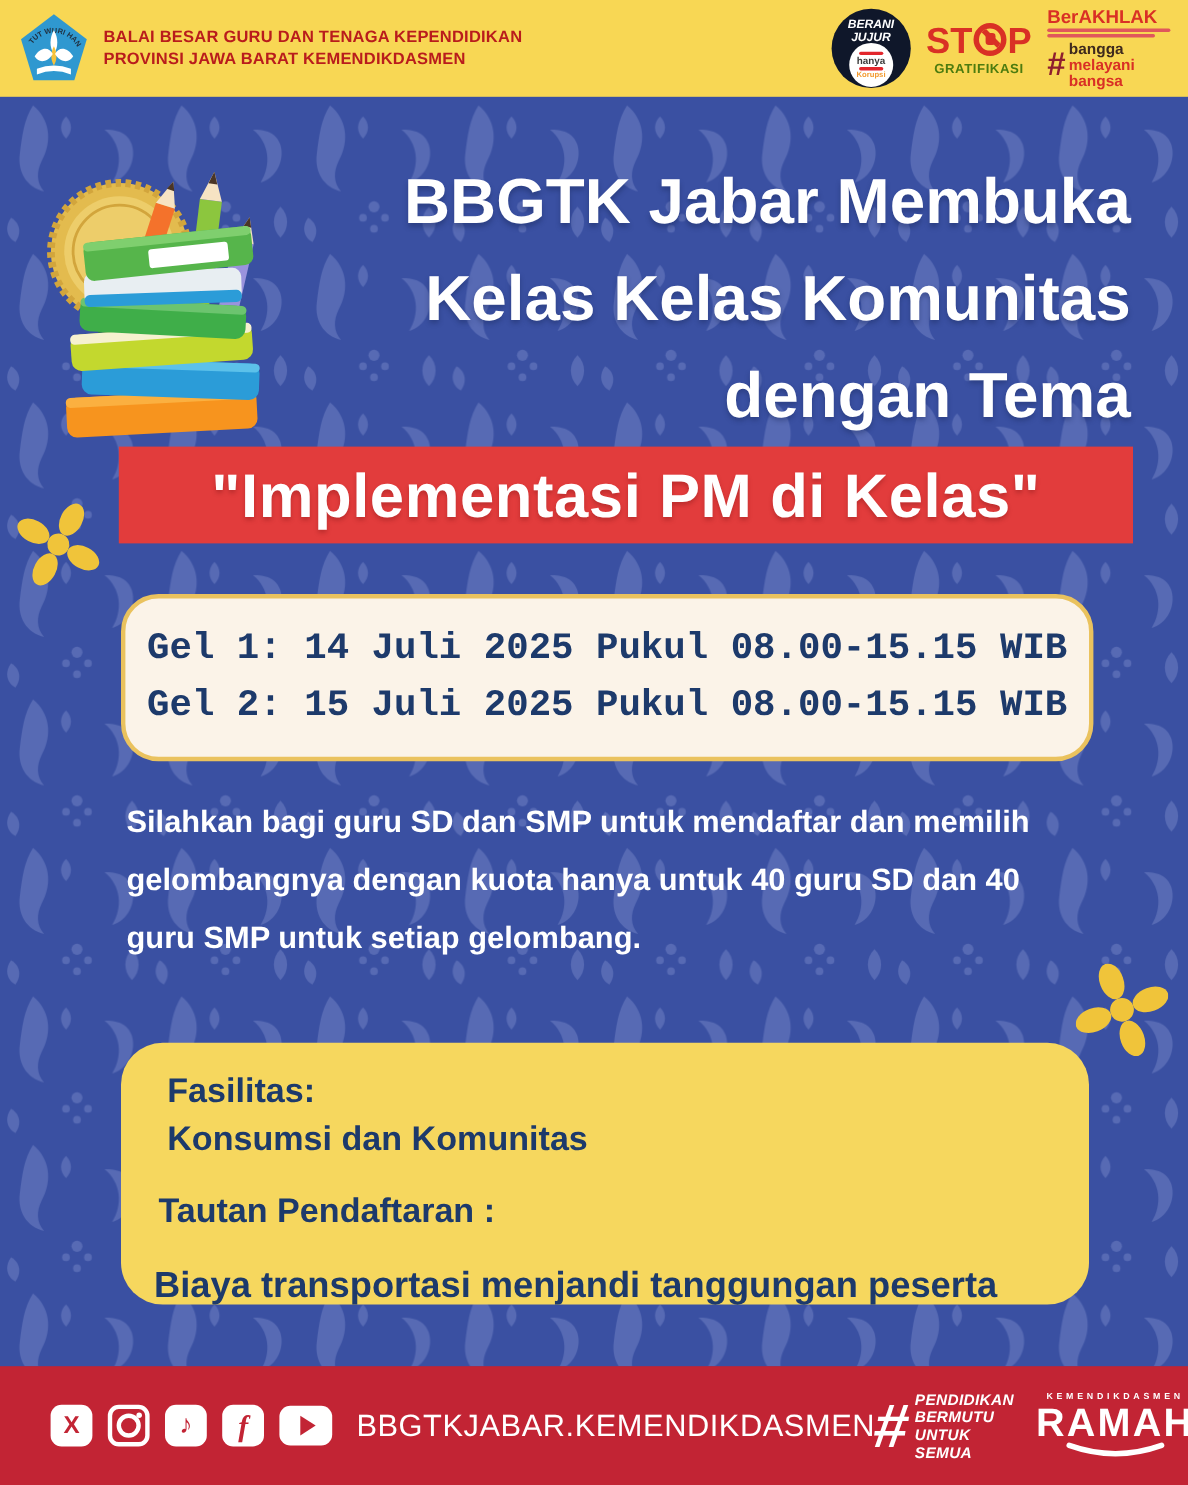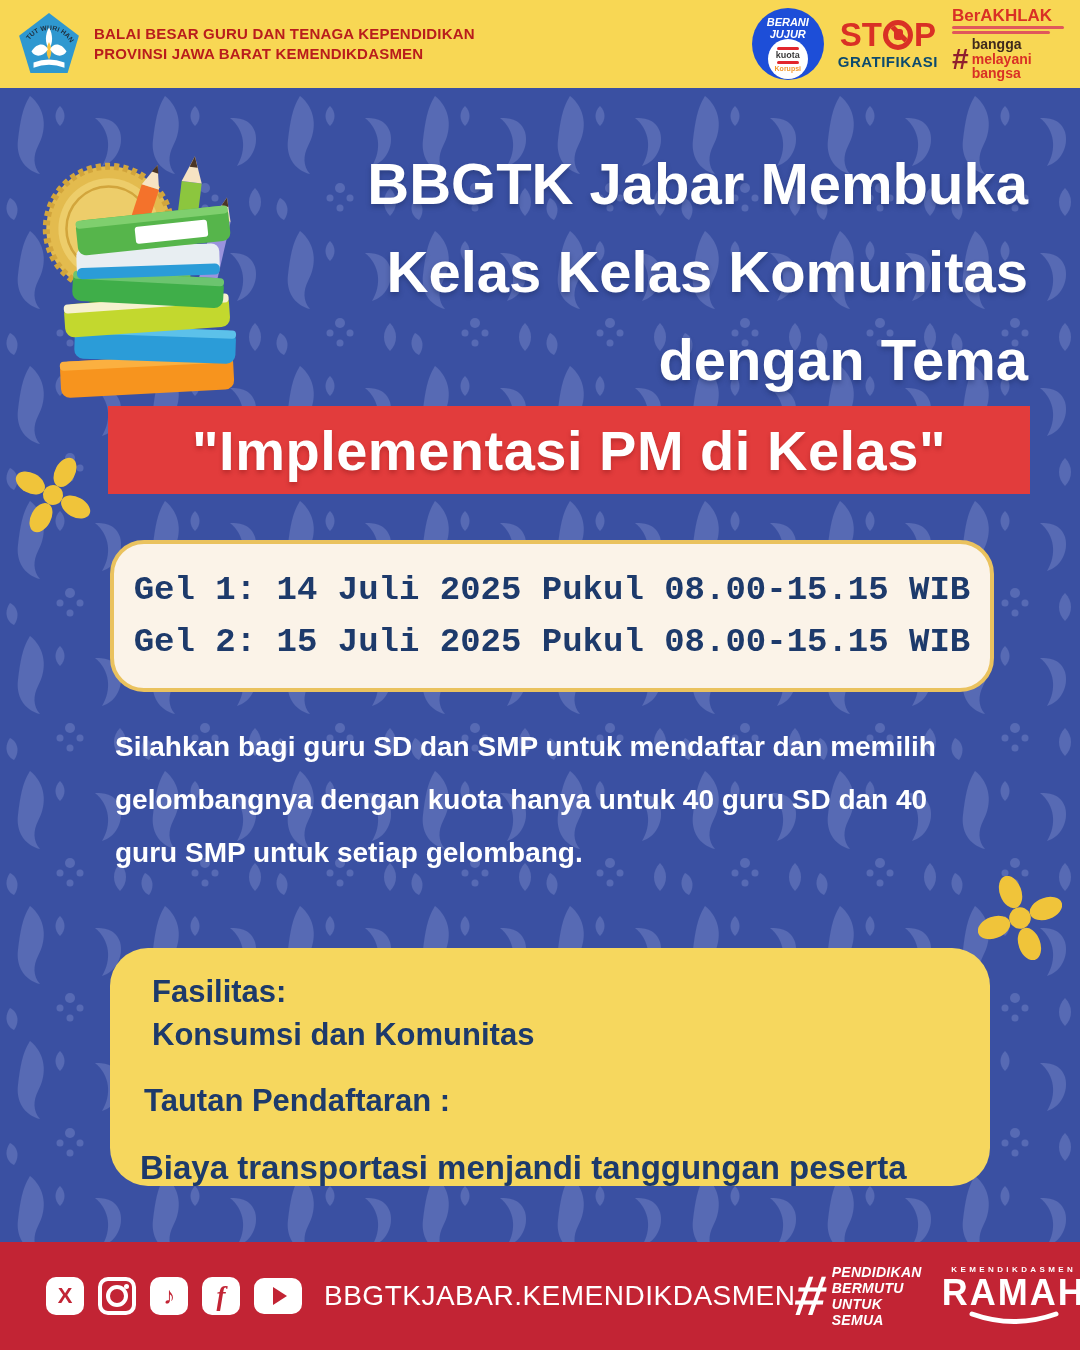--- a/index.html
+++ b/index.html
@@ -10,38 +10,38 @@
   }
   
   .header {
     position:absolute; top:0; left:0; width:1080px; height:88px;
     background:#f8d754; display:flex; align-items:center;
     padding:0 16px; box-sizing:border-box; z-index:6;
   }
   .logo-svg { width:66px; height:66px; flex:0 0 auto; }
   .org-text { margin-left:12px; font-size:15px; font-weight:bold; color:#b91c1c; line-height:1.35; letter-spacing:.2px; }
   .badges { margin-left:auto; display:flex; align-items:center; gap:14px; }
-  .bj-badge { width:72px; height:72px; background:#1d4ed8; border-radius:50%; position:relative;
+  .bj-badge { width:72px; height:72px; background:#0f172a; border-radius:50%; position:relative;
     display:flex; flex-direction:column; align-items:center; padding-top:9px; box-sizing:border-box; }
   .bj-word { font-size:11px; font-weight:bold; font-style:italic; color:#fff; line-height:1.05; }
   .bj-inner { position:absolute; bottom:1px; left:50%; transform:translateX(-50%);
     width:40px; height:40px; background:#fff; border-radius:50%;
     display:flex; flex-direction:column; align-items:center; justify-content:center; }
   .bj-bar { width:22px; height:3px; background:#e2262c; border-radius:2px; margin:1px 0; }
   .bj-awal { font-size:9px; font-weight:900; color:#3a3a3a; line-height:1; }
   .bj-korupsi { font-size:7px; font-weight:900; color:#f2992e; line-height:1; }
   .stop-badge { display:flex; flex-direction:column; align-items:center; }
   .stop-row { display:flex; align-items:center; font-size:33px; font-weight:900; color:#d93025; line-height:1; }
   .stop-circle { width:30px; height:30px; border:5px solid #d93025; border-radius:50%; box-sizing:border-box;
     position:relative; margin:0 1px; overflow:hidden; }
   .stop-circle::before { content:""; position:absolute; left:-6px; top:8px; width:38px; height:5px;
     background:#d93025; transform:rotate(45deg); }
   .stop-circle::after { content:""; position:absolute; left:6px; top:4px; width:9px; height:11px;
     background:#d93025; border-radius:3px; }
-  .stop-label { font-size:15px; font-weight:900; color:#0c4a6e; letter-spacing:.5px; margin-top:2px; }
+  .stop-label { font-size:12px; font-weight:900; color:#4d7c0f; letter-spacing:.5px; margin-top:2px; }
   .ba-badge { display:flex; flex-direction:column; align-items:flex-start; }
   .ba-title { font-size:17px; font-weight:900; color:#d93025; line-height:1; }
   .ba-tagbar { height:3px; background:#e0575b; border-radius:2px; margin-top:2px; }
   .ba-tagbar.w1 { width:112px; } .ba-tagbar.w2 { width:98px; }
   .ba-hash-row { display:flex; align-items:center; margin-top:3px; gap:3px; }
   .ba-hash { font-size:30px; font-weight:900; color:#8f1f2e; line-height:.8; }
   .ba-tags { display:flex; flex-direction:column; line-height:1.05; }
   .ba-tag1 { font-size:14px; font-weight:800; color:#3f2a1d; }
   .ba-tag2, .ba-tag3 { font-size:14px; font-weight:800; color:#d93025; }
   
@@ -138,21 +138,21 @@
     <div class="org-text">
       <div>BALAI BESAR GURU DAN TENAGA KEPENDIDIKAN</div>
       <div>PROVINSI JAWA BARAT KEMENDIKDASMEN</div>
     </div>
     <div class="badges">
       <div class="bj-badge">
         <span class="bj-word">BERANI</span>
         <span class="bj-word">JUJUR</span>
         <span class="bj-inner">
           <span class="bj-bar"></span>
-          <span class="bj-awal">kuota</span>
+          <span class="bj-awal">hanya</span>
           <span class="bj-bar"></span>
           <span class="bj-korupsi">Korupsi</span>
         </span>
       </div>
       <div class="stop-badge">
         <div class="stop-row">
           <span>ST</span>
           <span class="stop-circle"></span>
           <span>P</span>
         </div>

